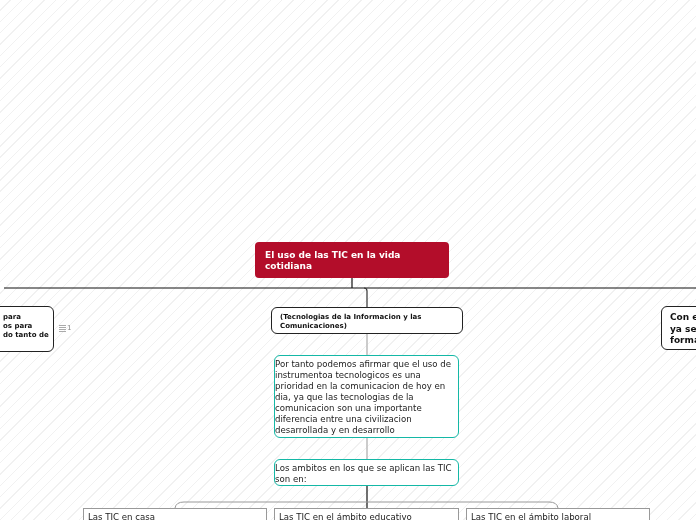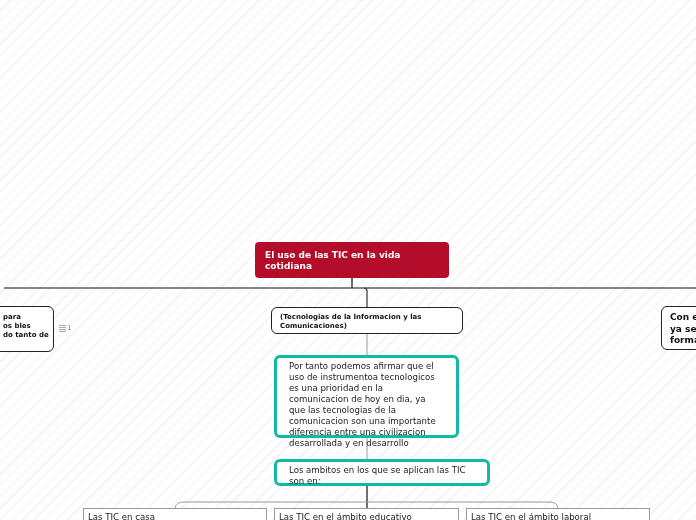--- a/index.html
+++ b/index.html
@@ -21,25 +21,25 @@
       border: 1.5px solid #222222; border-radius: 6px;
       font-weight: bold; font-size: 7px; line-height: 9px; color: #111111;
     }
     .lvl1-center { left: 267px; top: 307px; width: 192px; height: 27px; padding: 5px 8px; }
     .lvl1-left { left: -12px; top: 306px; width: 62px; height: 46px; padding: 6px 0 0 10px; overflow: hidden; white-space: nowrap; }
     .lvl1-right {
       left: 657px; top: 306px; width: 80px; height: 44px; padding: 5px 0 0 8px;
       font-size: 9px; line-height: 11.5px; overflow: hidden; white-space: nowrap;
     }
     .lvl2 {
-      border: 3px solid #14b8a6; border-radius: 6px;
-      font-size: 8.6px; line-height: 11px; color: #222222; padding: 3px 12px;
+      border: 1px solid #14b8a6; border-radius: 6px;
+      font-size: 8.6px; line-height: 11px; color: #222222; padding: 3px 0;
     }
     .desc { left: 270px; top: 355px; width: 185px; height: 83px; }
-    .ambitos { left: 270px; top: 459px; width: 216px; height: 27px; }
+    .ambitos { left: 270px; top: 459px; width: 185px; height: 27px; }
     .leaf {
       border: 1px solid #999999; border-bottom: none;
       font-size: 8.6px; line-height: 11px; color: #222222; padding: 3px 4px;
       height: 20px; top: 508px;
     }
     .leaf-1 { left: 79px; width: 184px; }
     .leaf-2 { left: 270px; width: 185px; }
     .leaf-3 { left: 462px; width: 184px; }
     .badge {
       position: absolute; left: 55px; top: 324px; font-size: 7px; color: #888888;
@@ -72,21 +72,21 @@
 
     <path d="M171 508 Q172 502 180 502 L545 502 Q553 502 554 508" fill="none" stroke="#999" stroke-width="1"></path>
   </svg>
 
   <div class="node root">
     <span>El uso de las TIC en la vida cotidiana</span>
   </div>
 
   <div class="node lvl1 lvl1-left">
     <div>para</div>
-    <div>os bles</div>
+    <div>os para</div>
     <div>do tanto de</div>
   </div>
 
   <div class="badge">
     <span class="badge-icon"></span>
     <span>1</span>
   </div>
 
   <div class="node lvl1 lvl1-center">
     <span>(Tecnologias de la Informacion y las Comunicaciones)</span>

